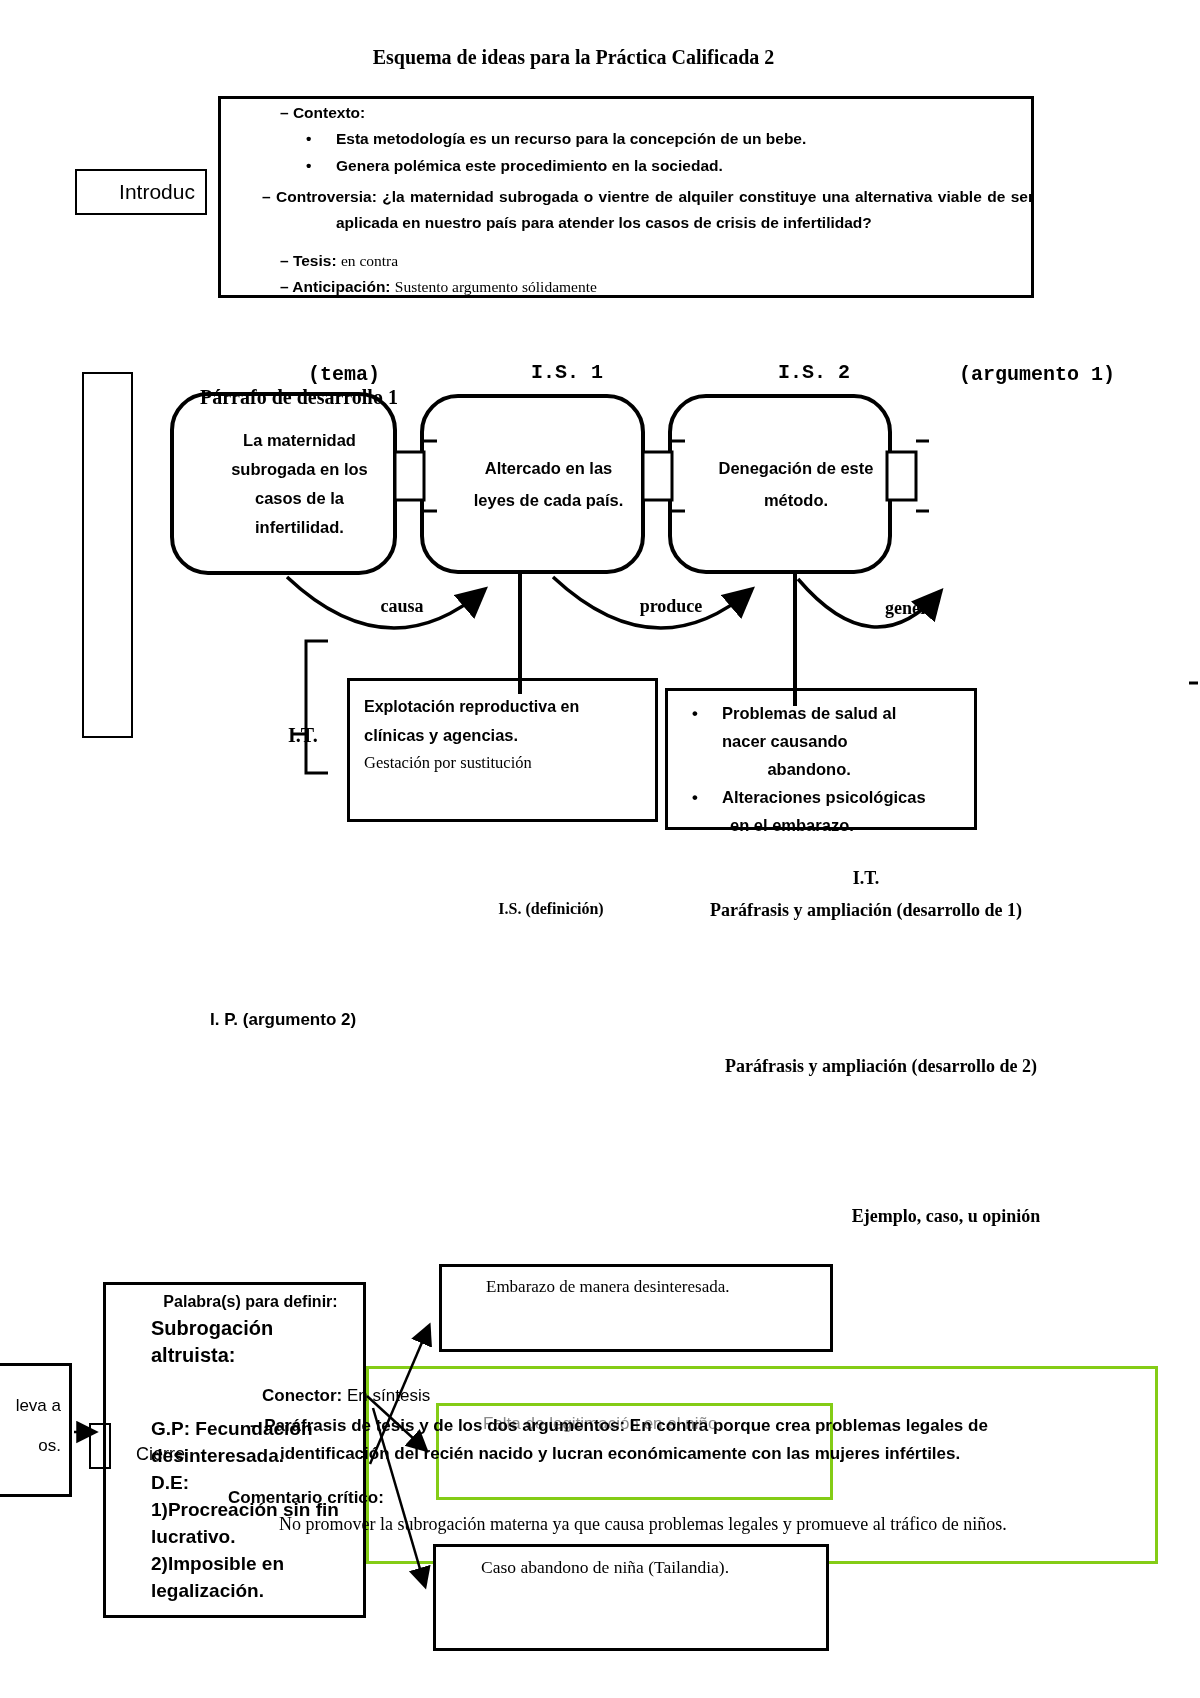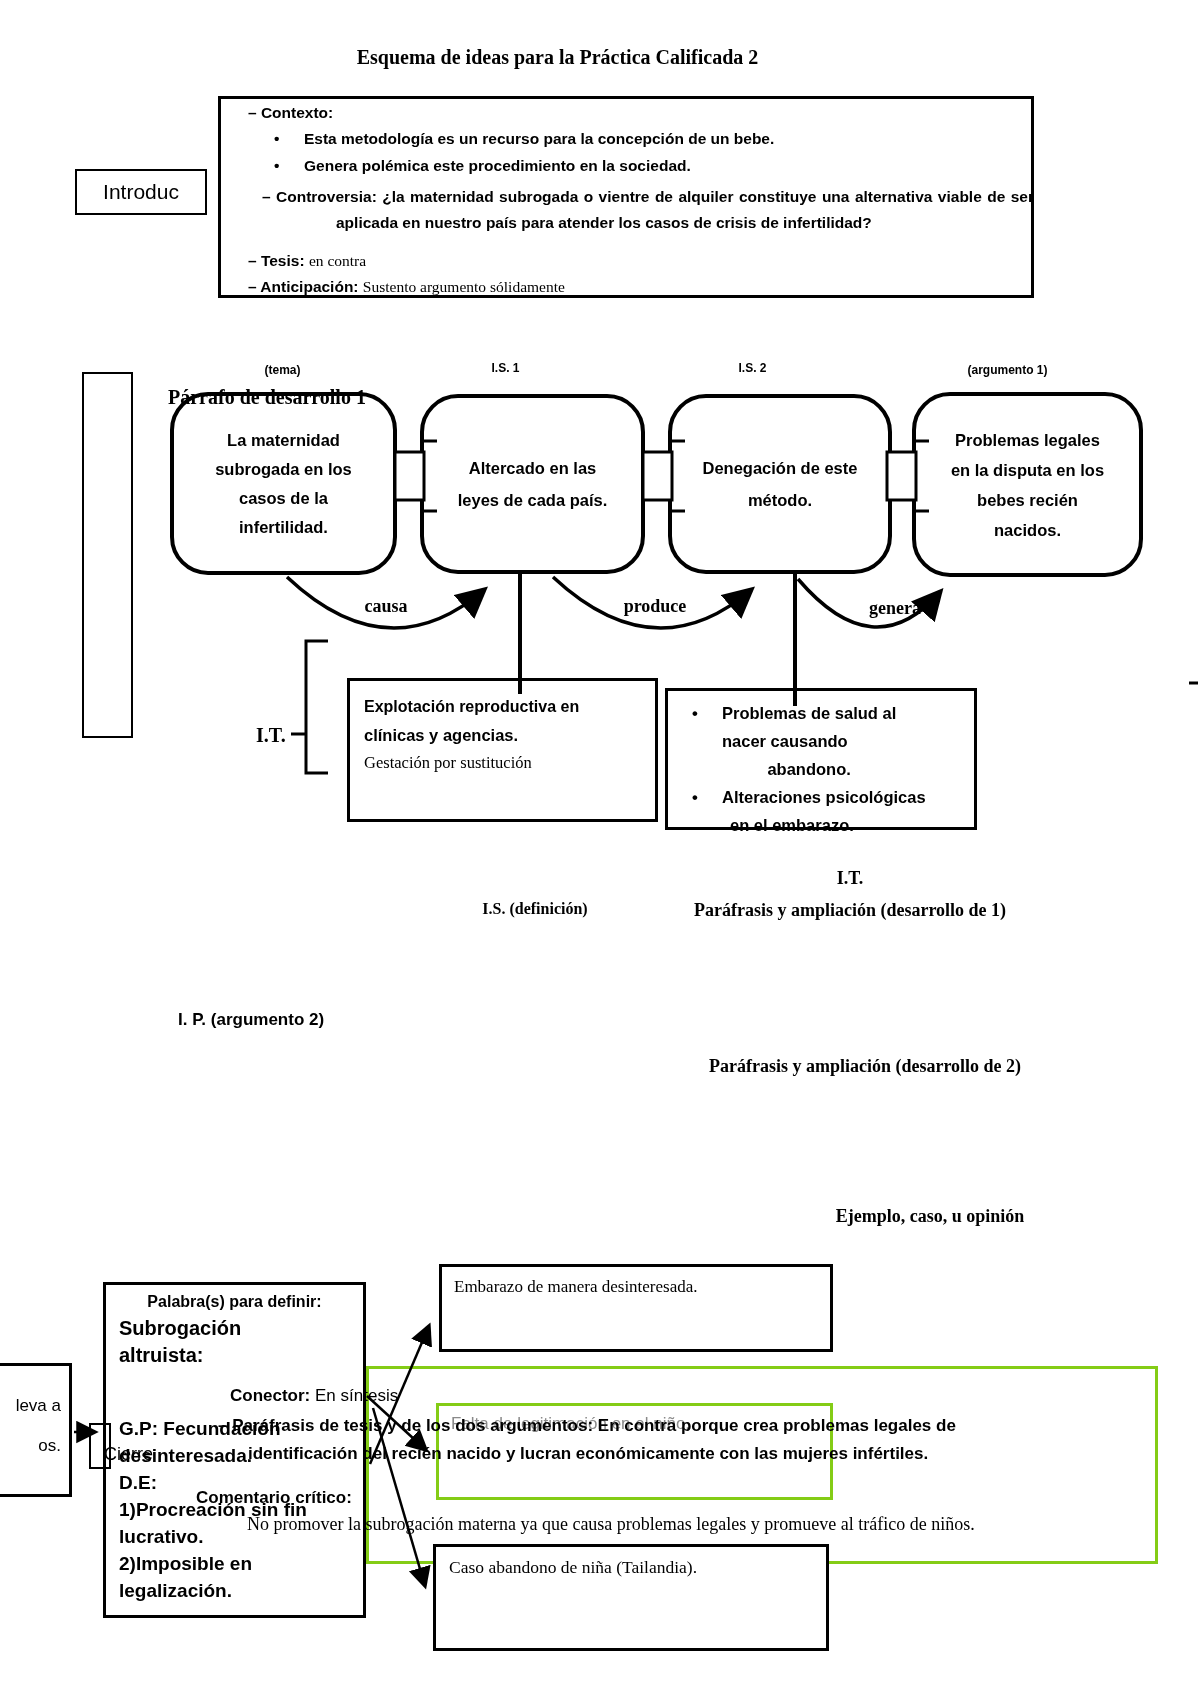--- a/index.html
+++ b/index.html
@@ -1,27 +1,27 @@
 <!DOCTYPE html>
 <html><head>
 <meta charset="utf-8">
 <style>
   html,body{margin:0;padding:0;background:#fff;}
   #page{position:relative;width:1200px;height:1698px;background:#fff;overflow:hidden;
         font-family:"Liberation Sans",sans-serif;color:#000;}
-  .abs{position:absolute;box-sizing:border-box;}
+  .abs{position:absolute;box-sizing:border-box;padding-left:32px;}
   .serif{font-family:"Liberation Serif",serif;}
   .b{font-weight:bold;}
   .ctr{text-align:center;}
   .box{border:3px solid #000;background:#fff;}
   .boxt{border:3px solid #84cc16;background:transparent;}
   .rbox{border:4px solid #000;border-radius:38px;background:#fff;
         display:flex;flex-direction:column;justify-content:center;align-items:center;}
   .rbox .ln{font-size:16.5px;font-weight:bold;line-height:29px;white-space:nowrap;}
-  .lbl{font-family:Liberation Sans, sans-serif;font-weight:bold;font-size:12px;}
+  .lbl{font-family:Liberation Mono, monospace;font-weight:bold;font-size:20px;text-align:right;}
   .arclbl{font-family:"Liberation Serif",serif;font-weight:bold;font-size:18px;}
   .bullet-row{display:flex;align-items:flex-start;}
   .dot{width:30px;flex:0 0 30px;}
   svg{position:absolute;left:0;top:0;pointer-events:none;}
 </style>
 </head>
 <body>
 
 <div id="page">
 
@@ -74,26 +74,20 @@
   </div>
   <div class="abs serif b" style="left:168px;top:386px;font-size:20px;white-space:nowrap;z-index:6;">Párrafo de desarrollo 1</div>
 
   <div class="abs rbox" style="left:420px;top:394px;width:225px;height:180px;z-index:1;">
     <div class="ln" style="line-height:32px;">Altercado en las</div>
     <div class="ln" style="line-height:32px;">leyes de cada país.</div>
   </div>
   <div class="abs rbox" style="left:668px;top:394px;width:224px;height:180px;z-index:1;">
     <div class="ln" style="line-height:32px;">Denegación de este</div>
     <div class="ln" style="line-height:32px;">método.</div>
-  </div>
-  <div class="abs rbox" style="left:912px;top:392px;width:231px;height:185px;z-index:1;">
-    <div class="ln" style="line-height:30px;">Problemas legales</div>
-    <div class="ln" style="line-height:30px;">en la disputa en los</div>
-    <div class="ln" style="line-height:30px;">bebes recién</div>
-    <div class="ln" style="line-height:30px;">nacidos.</div>
   </div>
 
   <div class="abs arclbl ctr" style="left:336px;top:596px;width:100px;">causa</div>
   <div class="abs arclbl ctr" style="left:605px;top:596px;width:100px;">produce</div>
   <div class="abs arclbl ctr" style="left:845px;top:598px;width:100px;">genera</div>
 
   <div class="abs serif b" style="left:256px;top:724px;font-size:20px;">I.T.</div>
 
   <div class="abs box" style="left:347px;top:678px;width:311px;height:144px;padding:12px 0 0 14px;">
     <div class="b" style="font-size:16px;line-height:28px;">Explotación reproductiva en</div>

